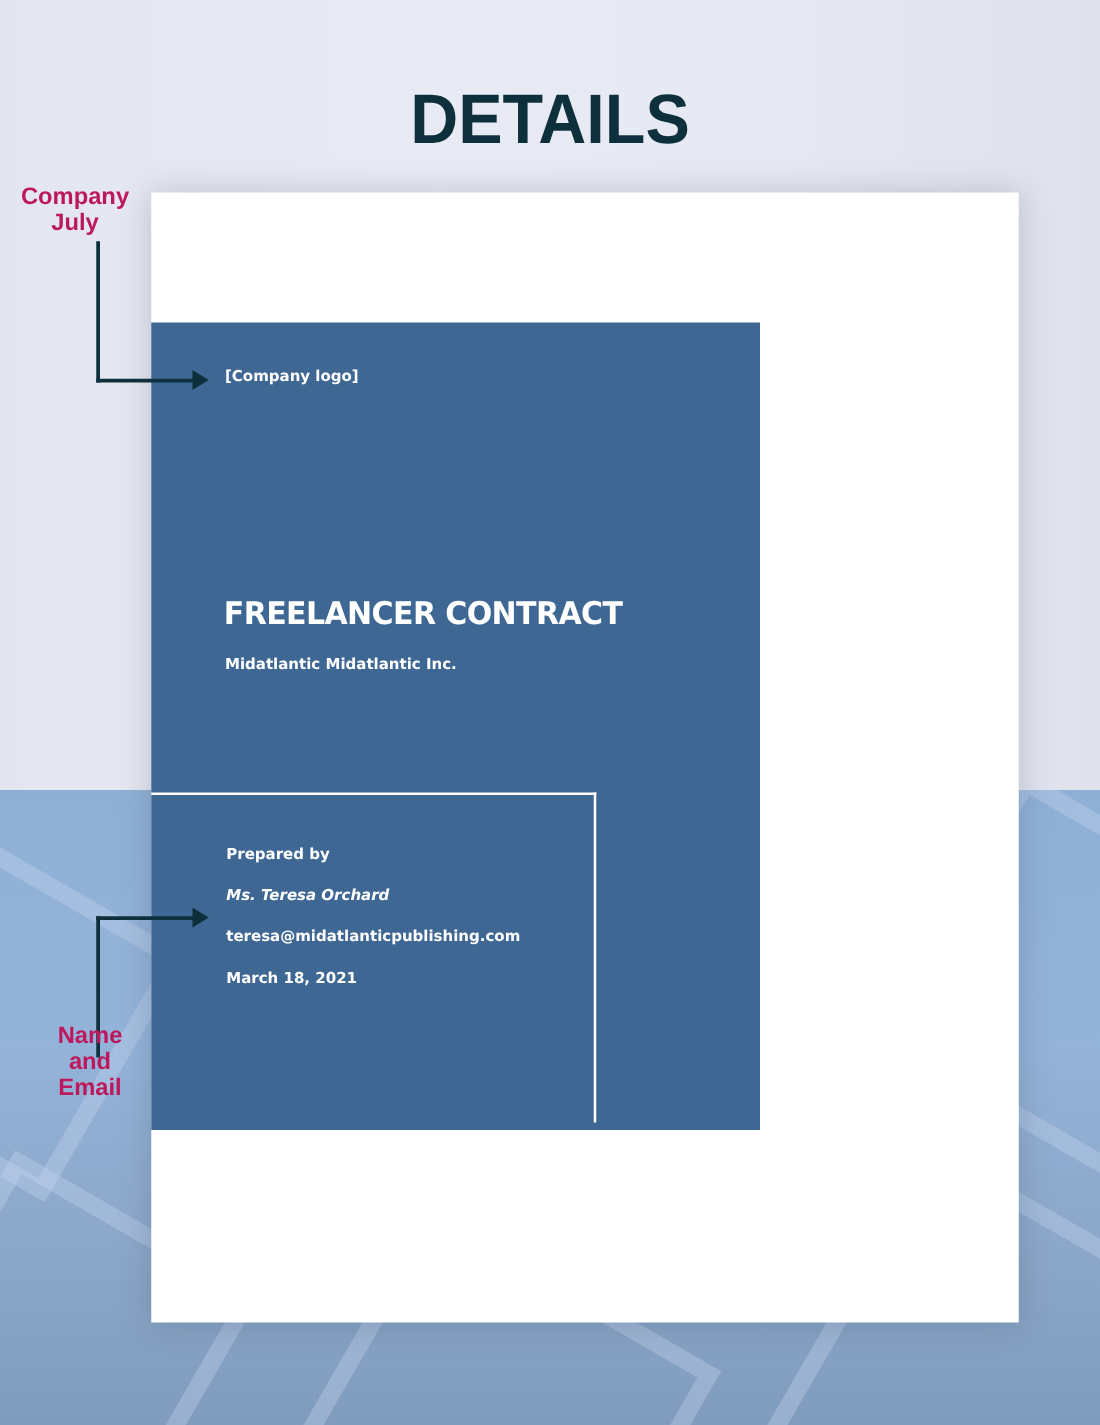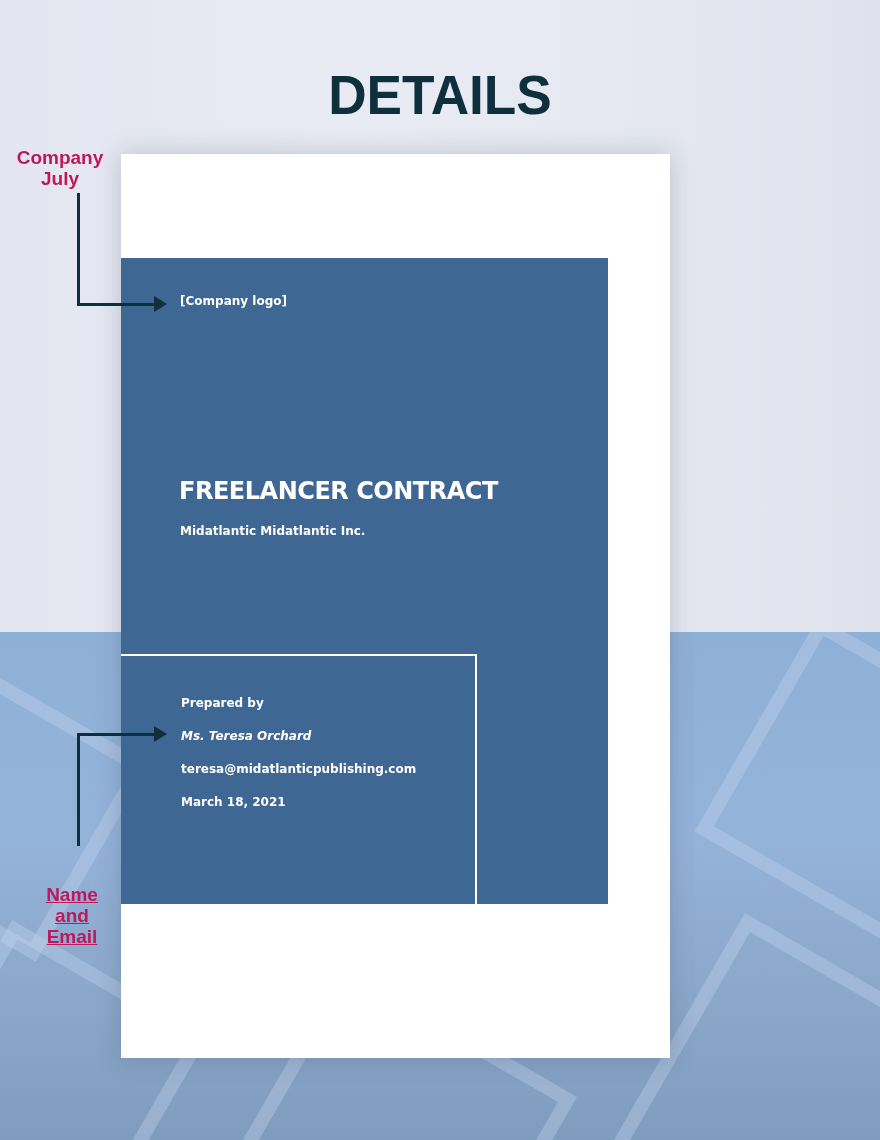--- a/index.html
+++ b/index.html
@@ -21,30 +21,30 @@
       position: absolute; border: 14px solid rgba(200,215,240,0.35);
       transform: rotate(30deg);
     }
     .title {
       position: absolute; left: 0; top: 62px; width: 880px; text-align: center;
       font-family: "Liberation Sans", sans-serif; font-weight: 700;
       font-size: 56px; letter-spacing: 0px; color: #0e2f3c;
       transform: scaleX(0.95);
     }
     .page {
-      position: absolute; left: 121px; top: 154px; width: 549px; height: 904px;
+      position: absolute; left: 121px; top: 154px; width: 694px; height: 904px;
       background: #ffffff;
       box-shadow: 0 0 24px rgba(60,70,90,0.25);
     }
     .cover {
       position: absolute; left: 0; top: 104px; width: 487px; height: 646px;
       background: #3f6794;
     }
     .frame {
-      position: absolute; left: 0; top: 396px; width: 354px; height: 262px;
+      position: absolute; left: 0; top: 376px; width: 354px; height: 262px;
       border-top: 2px solid #ffffff; border-right: 2px solid #ffffff;
     }
     .doc-text {
       position: absolute; color: #ffffff; font-family: "DejaVu Sans", sans-serif;
       font-weight: 700; white-space: nowrap;
     }
     .logo-text { left: 59px; top: 36px; font-size: 12px; }
     .doc-title { left: 58px; top: 218px; font-size: 25px; letter-spacing: -0.5px; transform: scaleX(0.96); transform-origin: left; }
     .doc-company { left: 59px; top: 266px; font-size: 12px; }
     .prep { left: 60px; font-size: 12px; }
@@ -91,17 +91,17 @@
   <div>Company</div>
   <div>July</div>
 </div>
 <div class="arrow-line" style="left:77px; top:193px; width:3px; height:113px;"></div>
 <div class="arrow-line" style="left:77px; top:303px; width:78px; height:3px;"></div>
 <div class="arrow-head" style="left:154px; top:296px;"></div>
 
 <div class="arrow-line" style="left:77px; top:733px; width:78px; height:3px;"></div>
 <div class="arrow-line" style="left:77px; top:733px; width:3px; height:113px;"></div>
 <div class="arrow-head" style="left:154px; top:726px;"></div>
-<div class="label" style="left:22px; top:884px; width:100px;text-decoration:underline;">
+<div class="label" style="left:22px; top:818px; width:100px;">
   <div>Name</div>
   <div>and</div>
   <div>Email</div>
 </div>
 
 </body></html>

